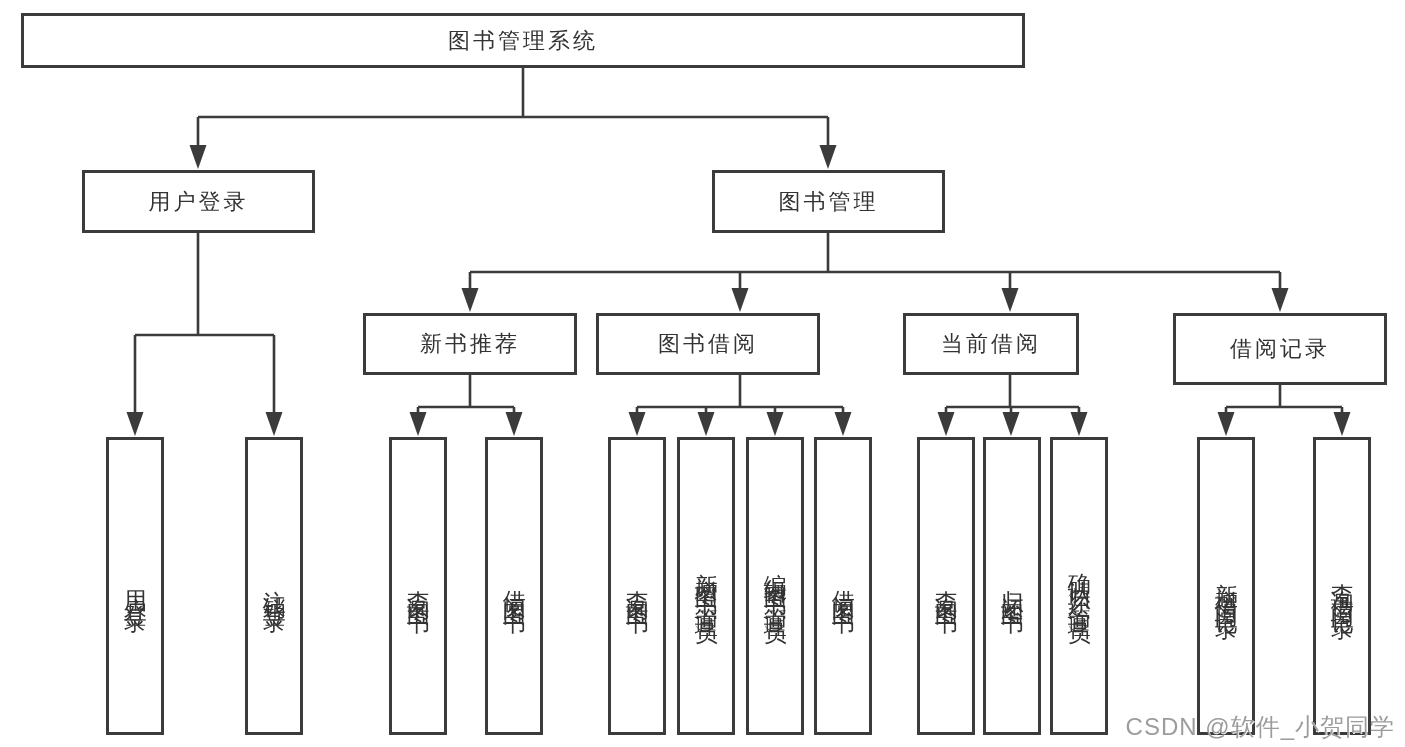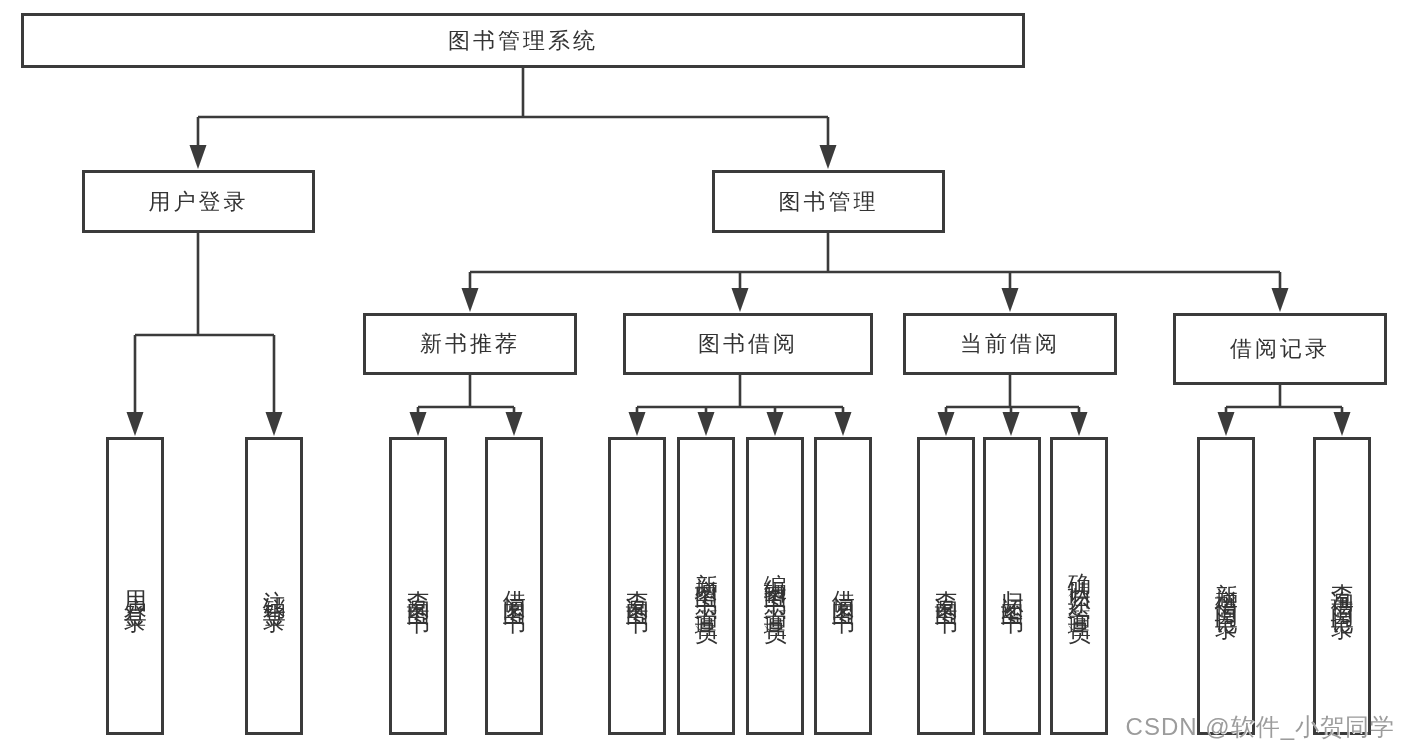--- a/index.html
+++ b/index.html
@@ -89,24 +89,24 @@
   <div class="box h" style="left:82px;top:170px;width:233px;height:63px">
     <span>用户登录</span>
   </div>
   <div class="box h" style="left:363px;top:313px;width:214px;height:62px">
     <span>新书推荐</span>
   </div>
 
   <div class="box h" style="left:712px;top:170px;width:233px;height:63px">
     <span>图书管理</span>
   </div>
-  <div class="box h" style="left:623px;top:313px;width:250px;height:62px">
+  <div class="box h" style="left:596px;top:313px;width:224px;height:62px">
     <span>图书借阅</span>
   </div>
-  <div class="box h" style="left:903px;top:313px;width:214px;height:62px">
+  <div class="box h" style="left:903px;top:313px;width:176px;height:62px">
     <span>当前借阅</span>
   </div>
   <div class="box h" style="left:1173px;top:313px;width:214px;height:72px">
     <span>借阅记录</span>
   </div>
 
   <div class="box v" style="left:106px;top:437px;width:58px;height:298px">
     <span>用户登录</span>
   </div>
   <div class="box v" style="left:245px;top:437px;width:58px;height:298px">

